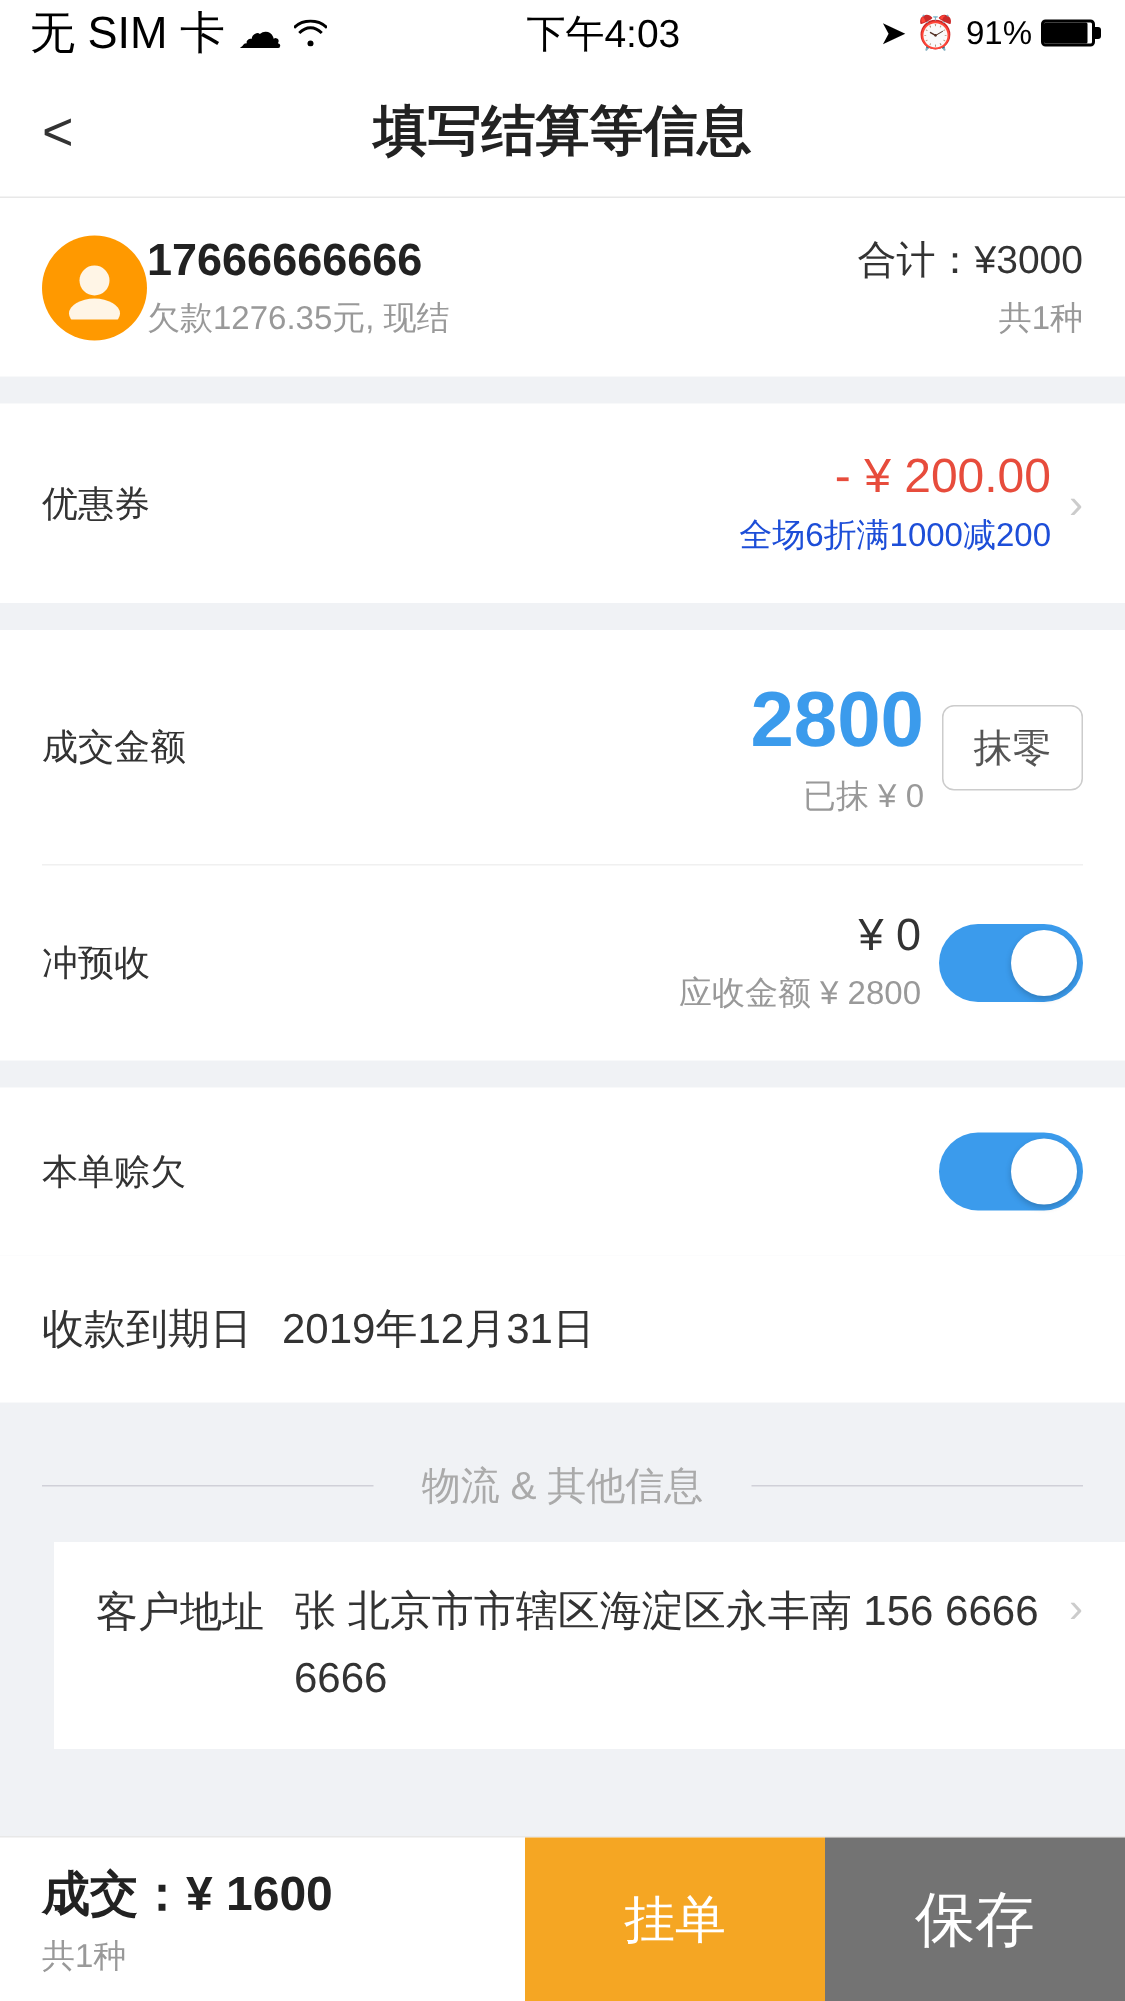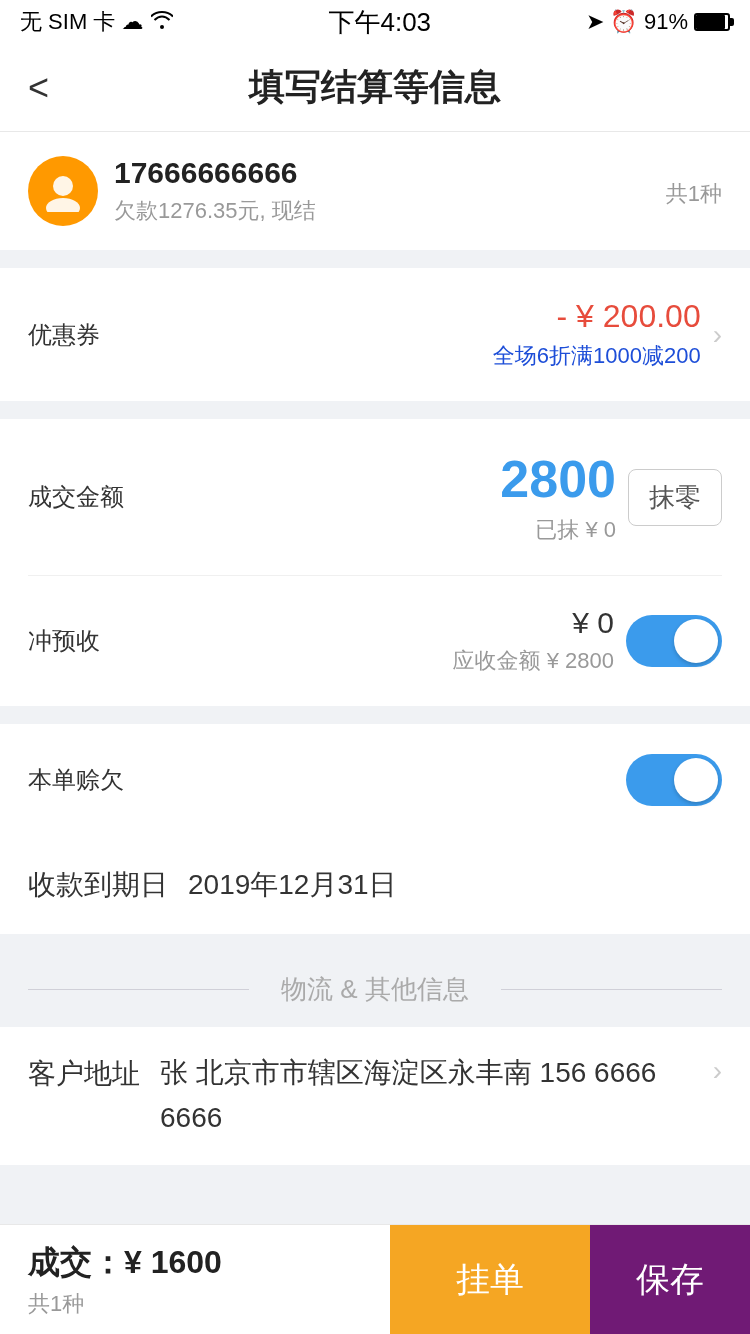--- a/index.html
+++ b/index.html
@@ -21,21 +21,21 @@
       display: flex;
       align-items: center;
       justify-content: space-between;
       padding: 0 20px;
       font-size: 24px;
     }
     .status-left {
       display: flex;
       align-items: center;
       gap: 8px;
-      font-size: 22px;
+      font-size: 30px;
       color: #000;
     }
     .status-center {
       font-size: 26px;
       font-weight: 500;
       color: #000;
     }
     .status-right {
       display: flex;
       align-items: center;
@@ -104,21 +104,20 @@
       background: #fff;
       padding: 24px 28px;
       display: flex;
       align-items: center;
       justify-content: space-between;
       margin-bottom: 18px;
     }
     .customer-left {
       display: flex;
       align-items: center;
-      gap: 16px;
     }
     .avatar {
       width: 70px;
       height: 70px;
       border-radius: 50%;
       background: #f90;
       display: flex;
       align-items: center;
       justify-content: center;
     }
@@ -300,20 +299,21 @@
     }
 
     
     .address-section {
       background: #fff;
       padding: 24px 28px;
       display: flex;
       align-items: flex-start;
       justify-content: center;
       margin-top: 0;
+      margin-left: 36px;
     }
     .address-label {
       font-size: 28px;
       color: #333;
       white-space: nowrap;
       margin-right: 20px;
       padding-top: 4px;
     }
     .address-value {
       font-size: 28px;
@@ -369,27 +369,27 @@
       background: #f5a623;
       display: flex;
       align-items: center;
       justify-content: center;
       font-size: 34px;
       color: #fff;
       font-weight: 500;
       cursor: pointer;
     }
     .btn-save {
-      width: 160px;
+      width: 200px;
       height: 110px;
-      background: #701a75;
+      background: #737373;
       display: flex;
       align-items: center;
       justify-content: center;
-      font-size: 34px;
+      font-size: 40px;
       color: #fff;
       font-weight: 500;
       cursor: pointer;
     }
   </style>
 </head>
 <body>
 
 <div class="status-bar">
   <div class="status-left">
@@ -427,20 +427,21 @@
           <circle cx="21" cy="16" r="10" fill="#fff" opacity="0.9"></circle>
           <ellipse cx="21" cy="38" rx="17" ry="10" fill="#fff" opacity="0.9"></ellipse>
         </svg>
       </div>
       <div class="customer-info">
         <div class="customer-phone">17666666666</div>
         <div class="customer-debt">欠款1276.35元, 现结</div>
       </div>
     </div>
     <div class="customer-right">
+      <div class="total-amount">合计：¥3000</div>
       <div class="total-count">共1种</div>
     </div>
   </div>
 
   <div class="section">
     <div class="row">
       <span class="row-label">优惠券</span>
       <div class="row-right">
         <div class="row-right-block">
           <div class="row-value-red">- ¥ 200.00</div>

